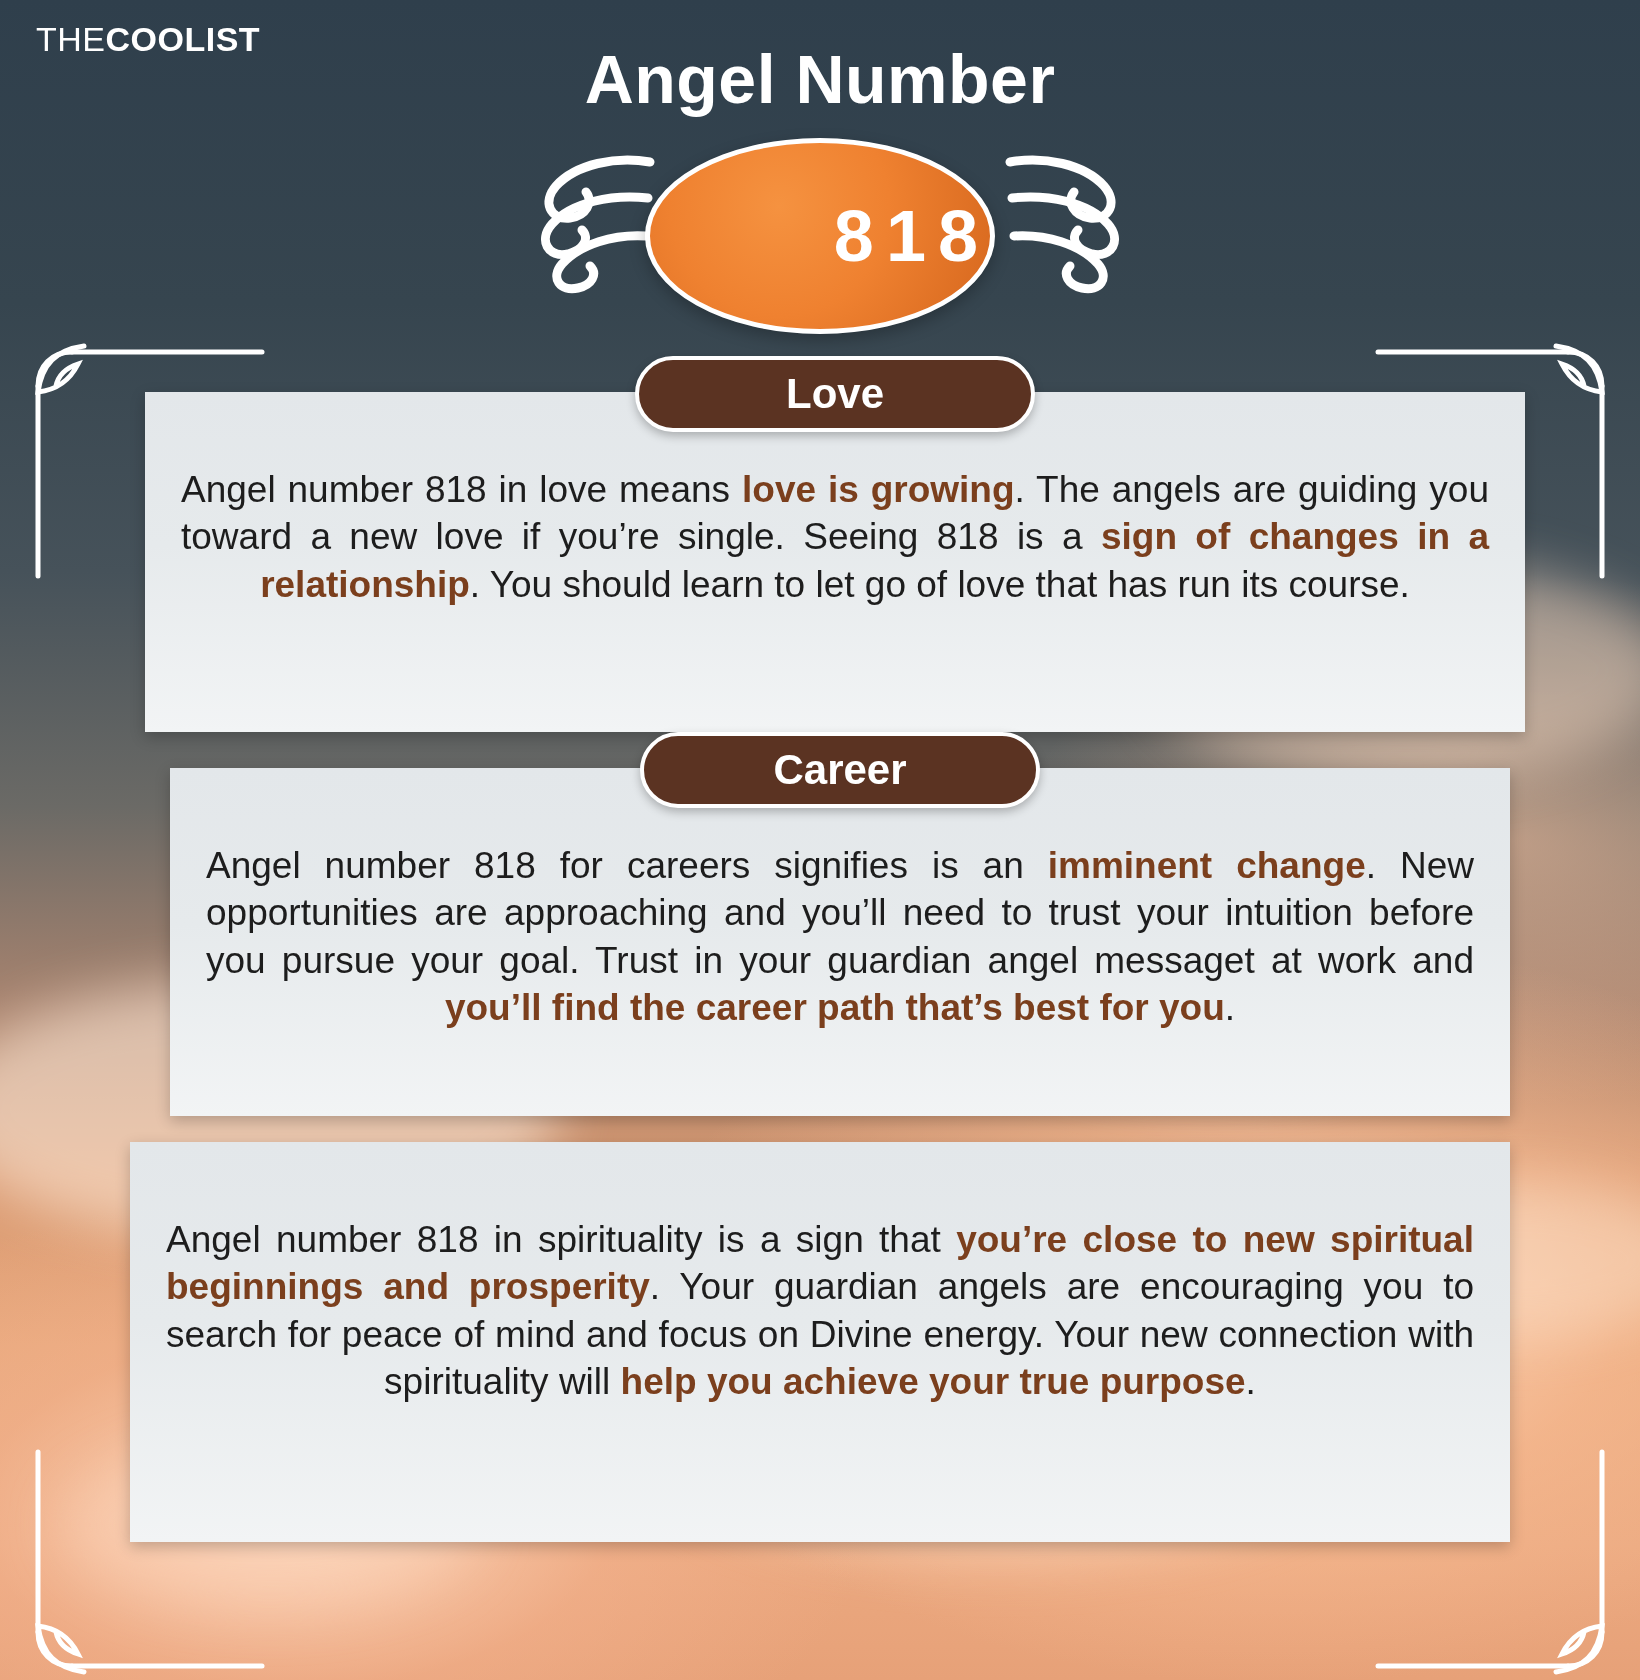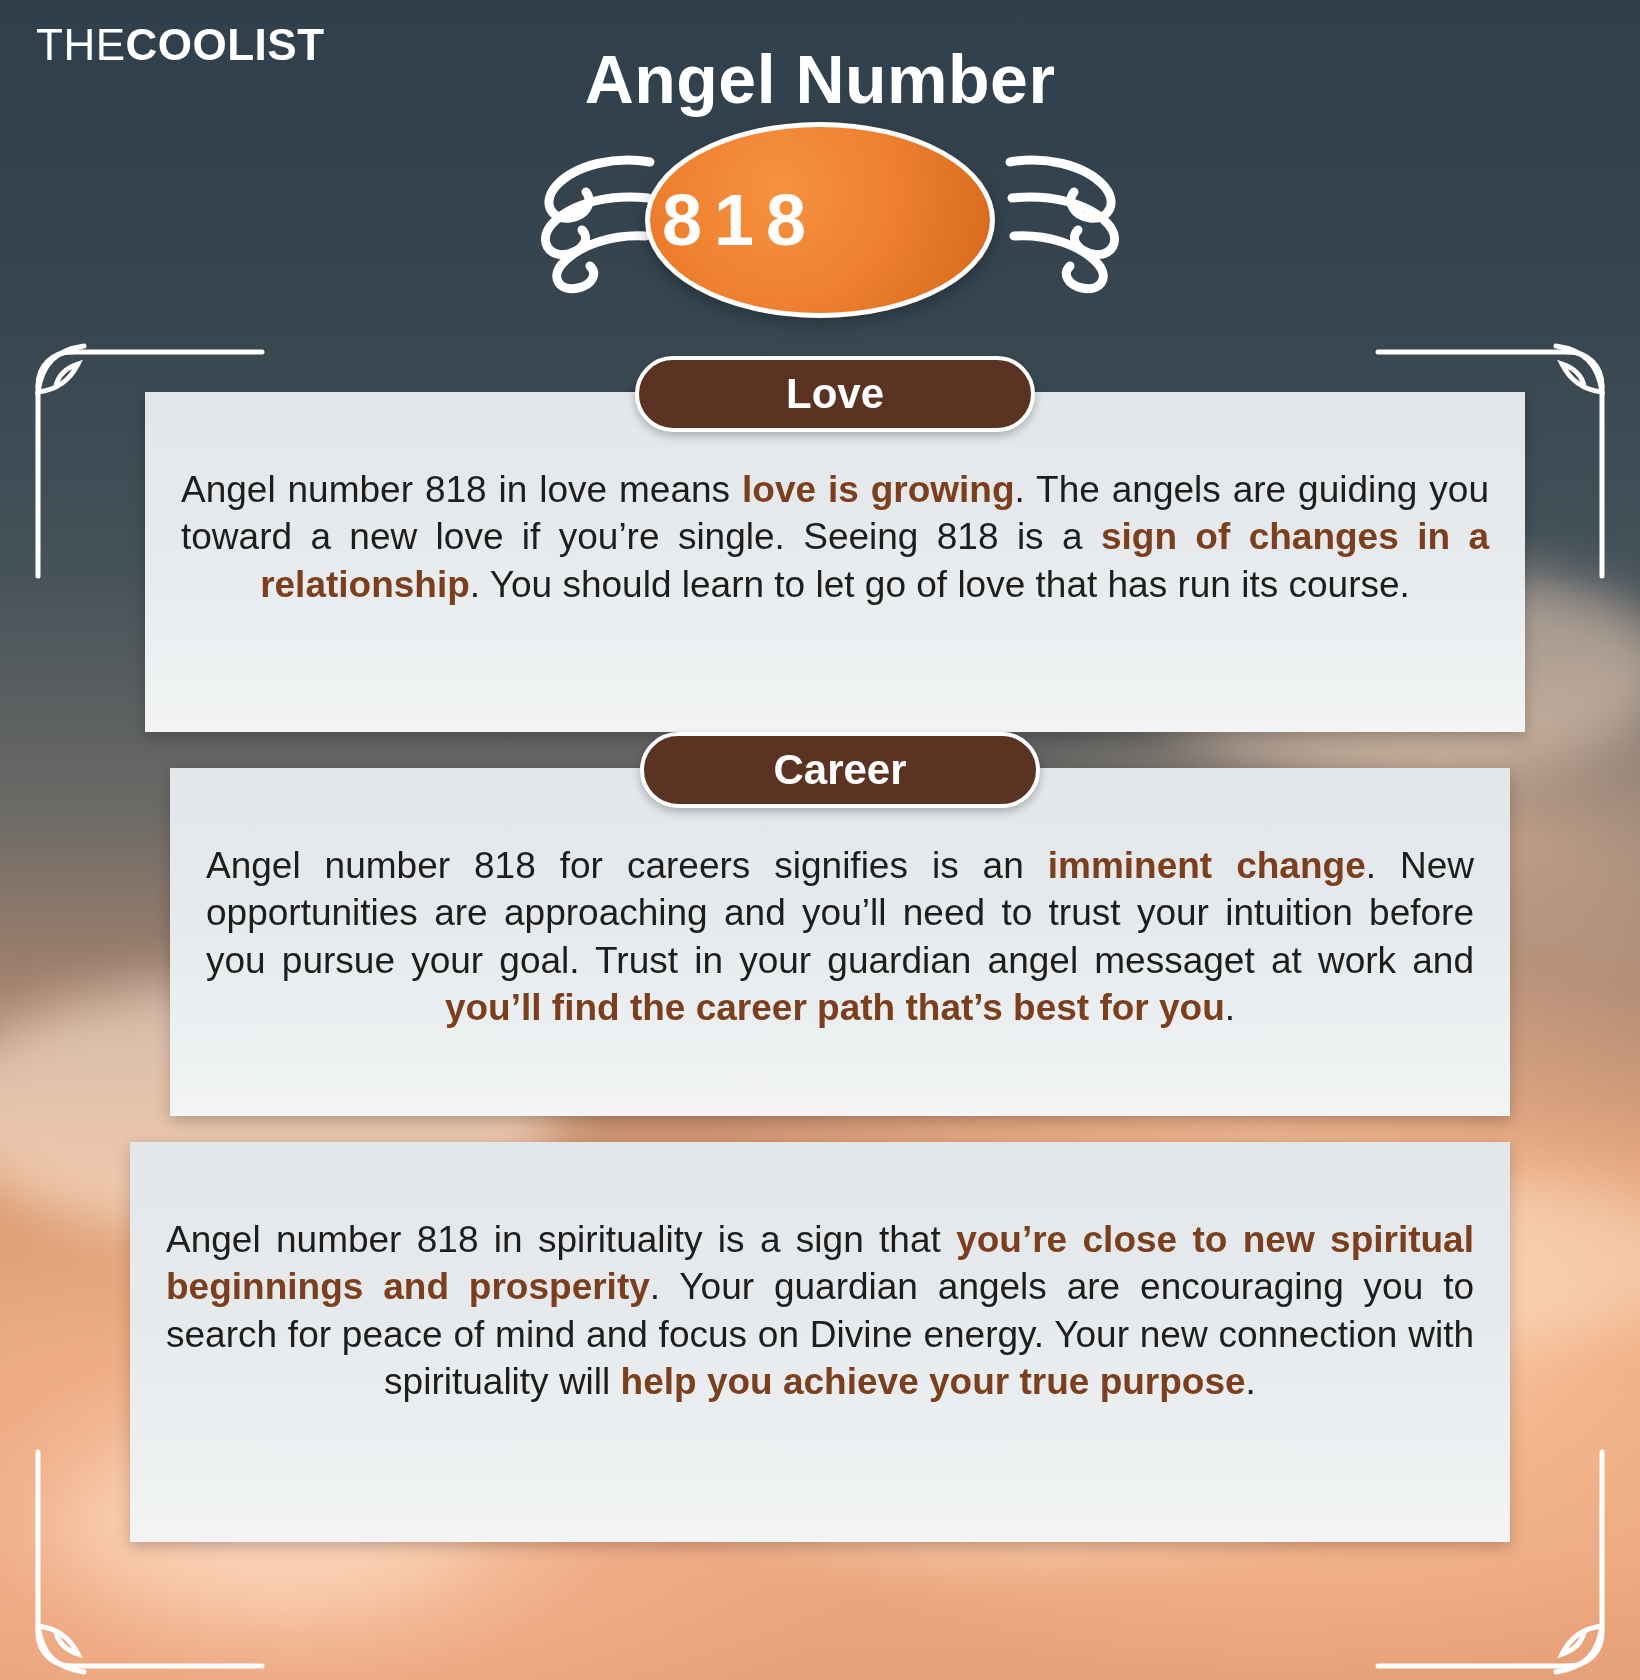--- a/index.html
+++ b/index.html
@@ -35,21 +35,21 @@
   .c3 { width: 760px; height: 300px; left: 620px;  top: 1260px; background: rgba(255, 230, 210, 0.40); }
   .c4 { width: 460px; height: 190px; left: 980px;  top: 900px;  background: rgba(255, 240, 225, 0.45); }
   .c5 { width: 420px; height: 170px; left: 60px;   top: 1440px; background: rgba(255, 222, 198, 0.35); }
   .c6 { width: 380px; height: 160px; left: 1320px; top: 1180px; background: rgba(255, 235, 215, 0.40); }
 
   
   .brand {
     position: absolute;
     left: 36px;
     top: 20px;
-    font-size: 44px;
+    font-size: 34px;
     letter-spacing: 0.5px;
     color: #ffffff;
     font-weight: 400;
   }
   .brand b { font-weight: 800; }
 
   .title {
     position: absolute;
     top: 14px;
     left: 0;
@@ -67,30 +67,30 @@
     position: absolute;
     top: 122px;
     left: 0;
     width: 1640px;
     height: 200px;
   }
   .badge {
     position: absolute;
     left: 50%;
     transform: translateX(-50%);
-    top: 0;
+    top: 16px;
     width: 340px;
     height: 186px;
     border-radius: 50%;
     background: radial-gradient(circle at 38% 34%, #f59240 0%, #ef8130 45%, #d5661d 100%);
     border: 5px solid #ffffff;
     box-shadow: 0 6px 16px rgba(0,0,0,0.25);
     display: flex;
     align-items: center;
-    justify-content: flex-start;
+    justify-content: flex-end;
   }
   .badge-number {
     color: #ffffff;
     font-size: 72px;
     font-weight: 800;
     letter-spacing: 12px;
     text-indent: 12px;
   }
   .wing { position: absolute; top: 24px; }
   .wing-left  { left: 520px; }

